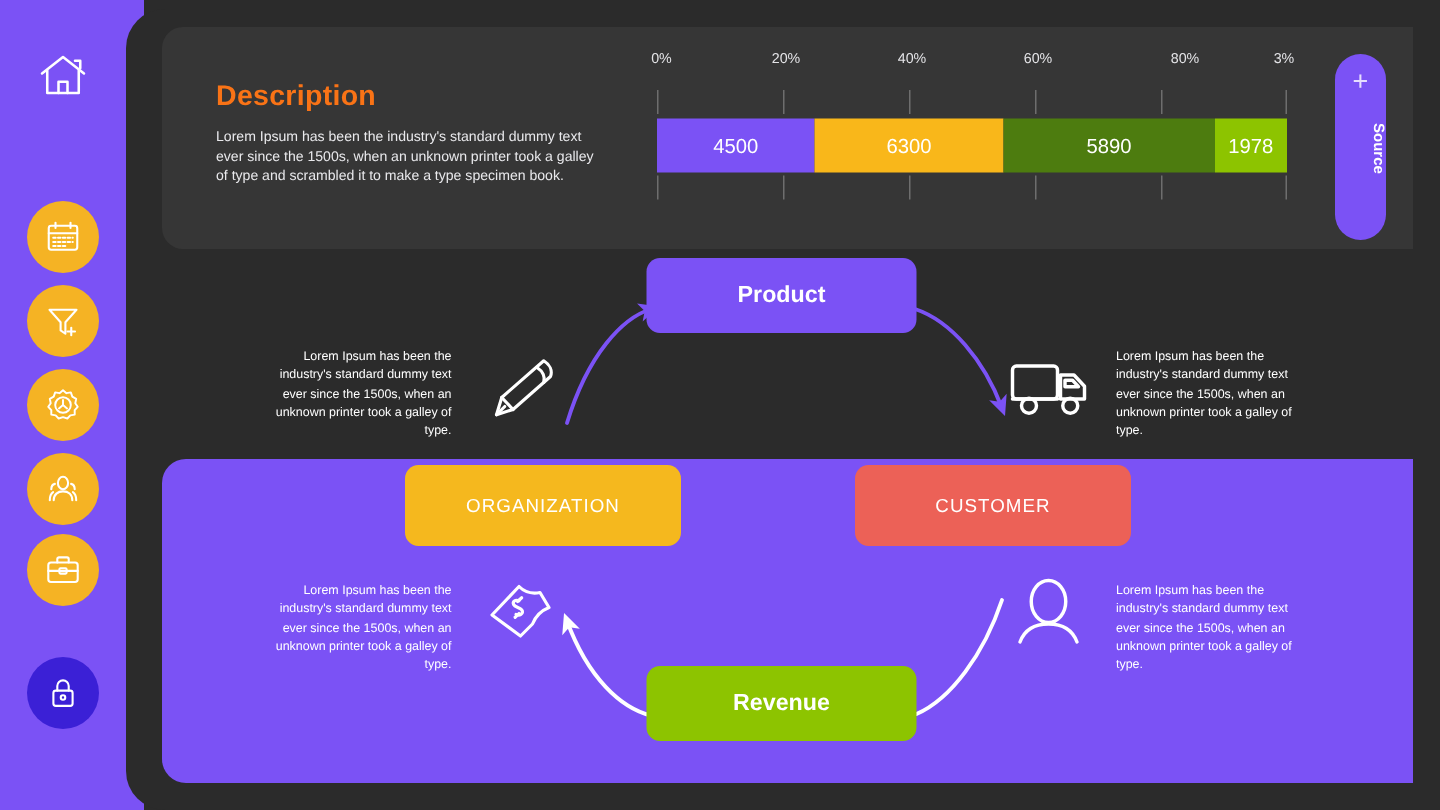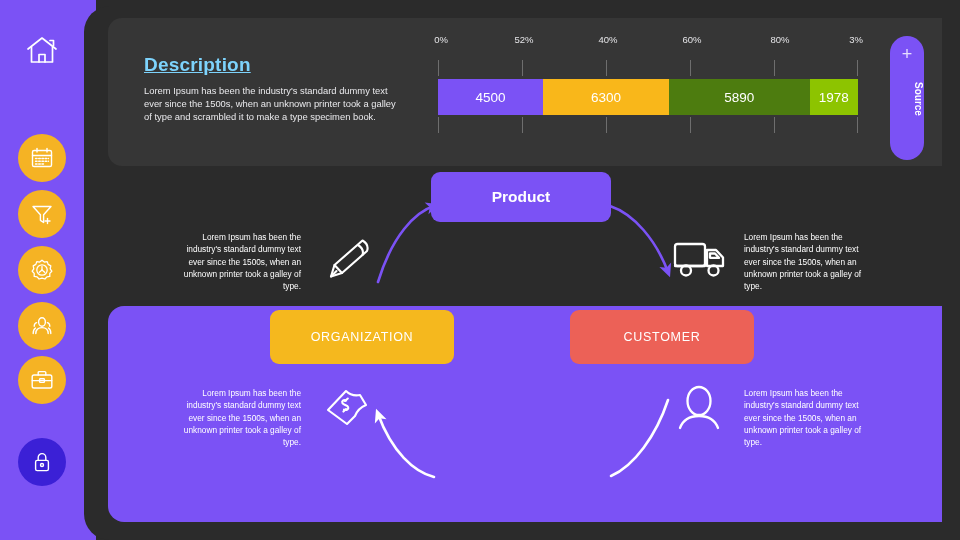--- a/index.html
+++ b/index.html
@@ -42,23 +42,22 @@
 
   
   #desc-card {
     position: absolute; left: 108px; top: 18px;
     width: 834px; height: 148px;
     background: #363636;
     border-radius: 14px 0 0 14px;
   }
   #desc-title {
     position: absolute; left: 36px; top: 36px;
-    font-size: 19px; font-weight: bold; color: #7dd3fc;
+    font-size: 19px; font-weight: bold; color: #f97316;
     letter-spacing: .2px;
-    text-decoration: underline;
   }
   #desc-body {
     position: absolute; left: 36px; top: 66px;
     width: 254px;
     font-size: 9.4px; line-height: 13.2px; color: #e9e9ec;
   }
 
   
   #chart { position: absolute; left: 430px; top: 34px; width: 436px; height: 110px; }
   .tick-label {
@@ -238,24 +237,24 @@
 
   <div id="panel"></div>
 
   <div id="desc-card">
     <div id="desc-title">Description</div>
     <div id="desc-body">Lorem Ipsum has been the industry's standard dummy text ever since the 1500s, when an unknown printer took a galley  of type and scrambled it to make a type specimen book.</div>
   </div>
 
   <div id="chart">
     <div class="tick-label" style="left:11px">0%</div>
-    <div class="tick-label" style="left:94px">52%</div>
+    <div class="tick-label" style="left:94px">20%</div>
     <div class="tick-label" style="left:178px">40%</div>
     <div class="tick-label" style="left:262px">60%</div>
-    <div class="tick-label" style="left:350px">80%</div>
+    <div class="tick-label" style="left:360px">80%</div>
     <div class="tick-label" style="left:426px">3%</div>
 
     <div class="tick-mark" style="left:8px;   top:26px; height:16px"></div>
     <div class="tick-mark" style="left:92px;  top:26px; height:16px"></div>
     <div class="tick-mark" style="left:176px; top:26px; height:16px"></div>
     <div class="tick-mark" style="left:260px; top:26px; height:16px"></div>
     <div class="tick-mark" style="left:344px; top:26px; height:16px"></div>
     <div class="tick-mark" style="left:427px; top:26px; height:16px"></div>
 
     <div class="tick-mark" style="left:8px;   top:83px; height:16px"></div>
@@ -297,20 +296,23 @@
 
   <div class="node-box" id="node-product">
     <span>Product</span>
   </div>
   <div class="node-box" id="node-organization">
     <span>ORGANIZATION</span>
   </div>
   <div class="node-box" id="node-customer">
     <span>CUSTOMER</span>
   </div>
+  <div class="node-box" id="node-revenue">
+    <span>Revenue</span>
+  </div>
 
   <div class="blurb" id="blurb-tl">Lorem Ipsum has been the industry's standard dummy text ever since the 1500s, when an unknown printer took a galley  of type.</div>
   <div class="blurb" id="blurb-tr">Lorem Ipsum has been the industry's standard dummy text ever since the 1500s, when an unknown printer took a galley  of type.</div>
   <div class="blurb" id="blurb-bl">Lorem Ipsum has been the industry's standard dummy text ever since the 1500s, when an unknown printer took a galley  of type.</div>
   <div class="blurb" id="blurb-br">Lorem Ipsum has been the industry's standard dummy text ever since the 1500s, when an unknown printer took a galley  of type.</div>
 
   <div class="ill" id="ill-pencil">
     <svg width="52" height="46" viewBox="0 0 52 46" fill="none" stroke="#ffffff" stroke-width="2.1" stroke-linecap="round" stroke-linejoin="round">
       <path d="M40.5 4.5 C44.5 7 46.5 11 45 15 L20 37 L9 40.5 L12.5 29 Z"></path>
       <path d="M36 9 C40 11.5 41.6 15.5 40.5 19"></path>

